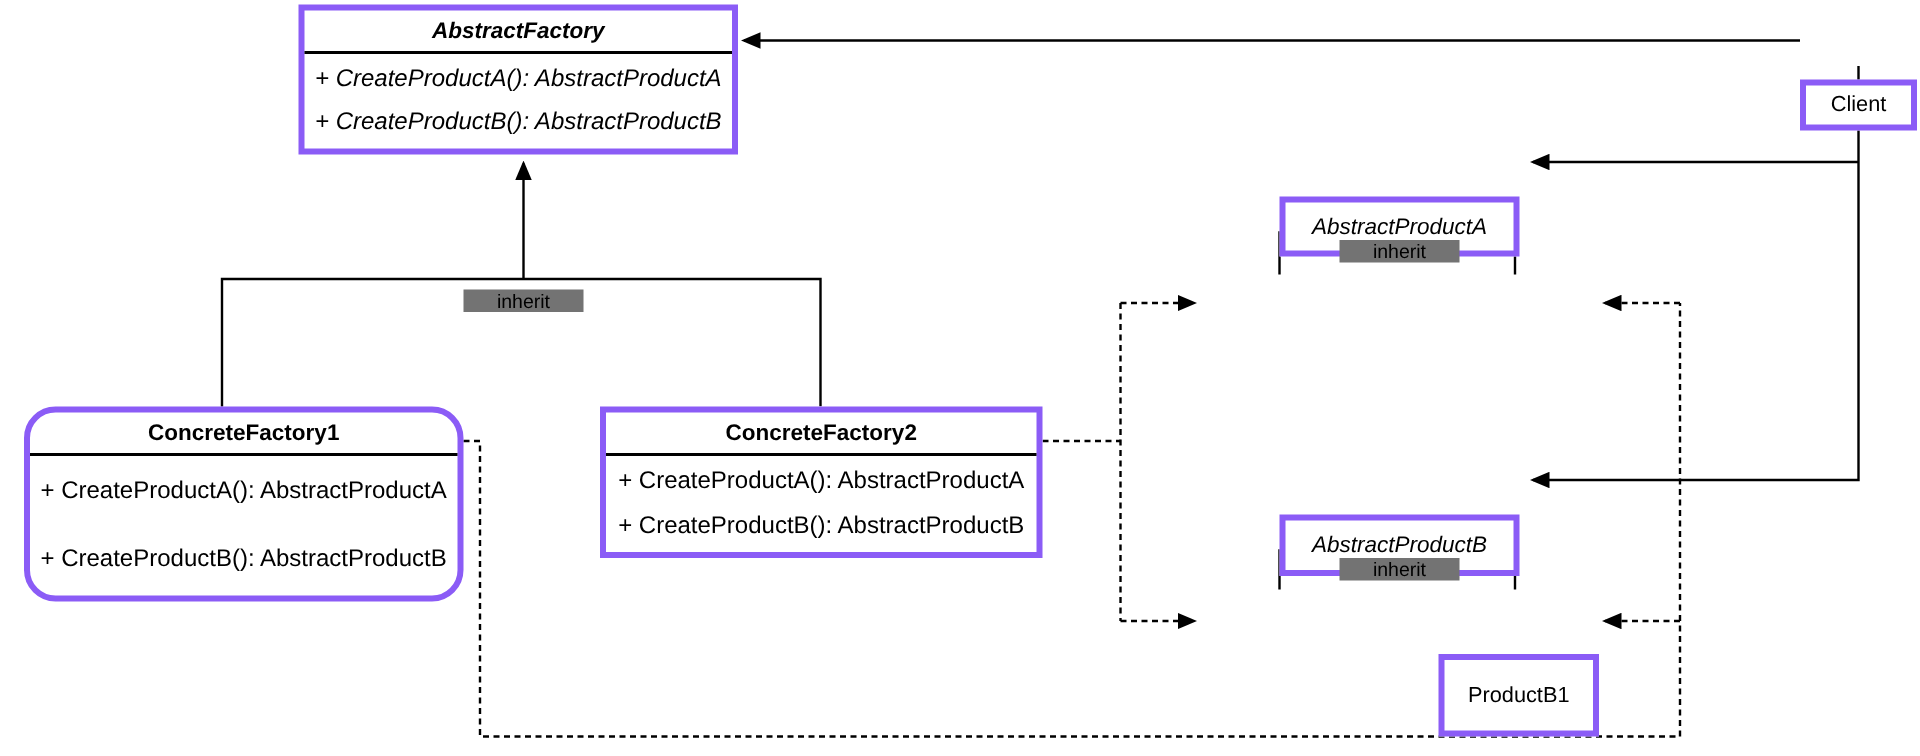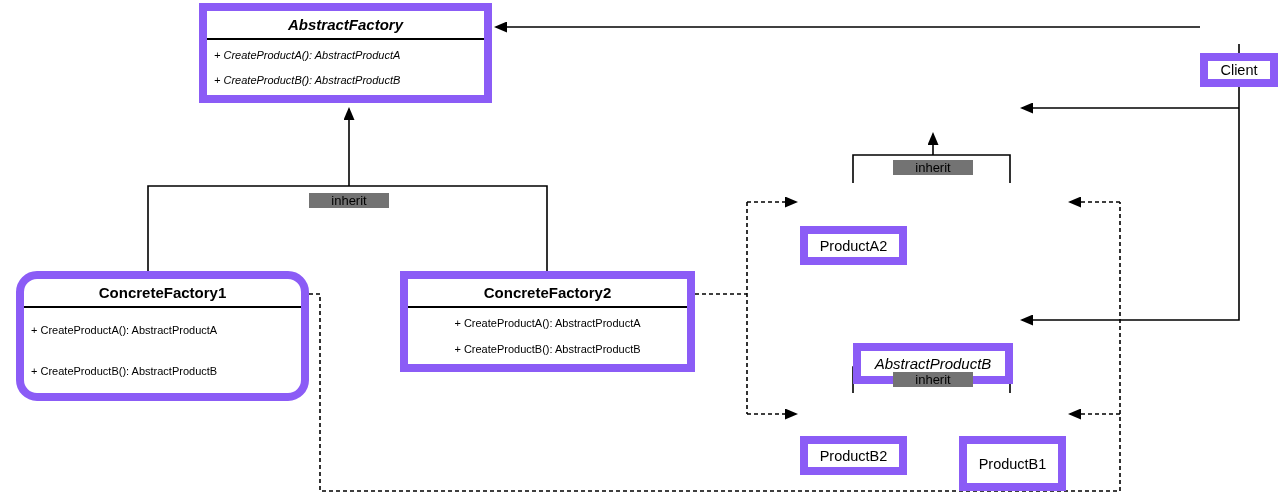--- a/index.html
+++ b/index.html
@@ -18,42 +18,42 @@
   #wires {
     position: absolute;
     left: 0;
     top: 0;
     z-index: 0;
   }
   .box {
     position: absolute;
     box-sizing: border-box;
     background: #ffffff;
-    border: 8px solid #8b5cf6;
+    border: 4px solid #8b5cf6;
     z-index: 1;
     color: #000000;
   }
   .uml-class .uml-title {
     box-sizing: border-box;
     height: 29px;
     border-bottom: 2px solid #000000;
     display: flex;
     align-items: center;
     justify-content: center;
     font-size: 15px;
     font-weight: bold;
   }
   .uml-class .uml-methods {
     box-sizing: border-box;
     height: calc(100% - 29px);
     display: flex;
     flex-direction: column;
     justify-content: space-around;
     padding: 2px 7px;
-    font-size: 11px;
+    font-size: 16px;
     white-space: nowrap;
   }
   .uml-class.abstract .uml-title { font-style: italic; }
   .uml-class.abstract .uml-methods { font-style: italic; }
   .simple-box {
     display: flex;
     align-items: center;
     justify-content: center;
     font-size: 14.5px;
     font-weight: normal;
@@ -126,25 +126,24 @@
   <div class="box uml-class" style="left:400px; top:271px; width:295px; height:101px;text-align:center;">
     <div class="uml-title">ConcreteFactory2</div>
     <div class="uml-methods">
       <div>+ CreateProductA(): AbstractProductA</div>
       <div>+ CreateProductB(): AbstractProductB</div>
     </div>
   </div>
 
   <div class="box simple-box" style="left:1200px; top:10px; width:78px; height:34px;">Client</div>
 
+  <div class="box simple-box abstract" style="left:853px; top:88px; width:160px; height:40px;">AbstractProductA</div>
 
-  <div class="box simple-box" style="left:800px; top:183px; width:107px; height:39px;">ProductA2</div>
 
   <div class="box simple-box abstract" style="left:853px; top:300px; width:160px; height:41px;text-align:center;">AbstractProductB</div>
 
-  <div class="box simple-box" style="left:800px; top:393px; width:107px; height:39px;">ProductB2</div>
   <div class="box simple-box" style="left:959px; top:393px; width:107px; height:55px;text-align:right;">ProductB1</div>
 
   <div class="edge-label" style="left:309px; top:193px;">inherit</div>
   <div class="edge-label" style="left:893px; top:160px;">inherit</div>
   <div class="edge-label" style="left:893px; top:372px;">inherit</div>
 
 </div>
 
 </body></html>

